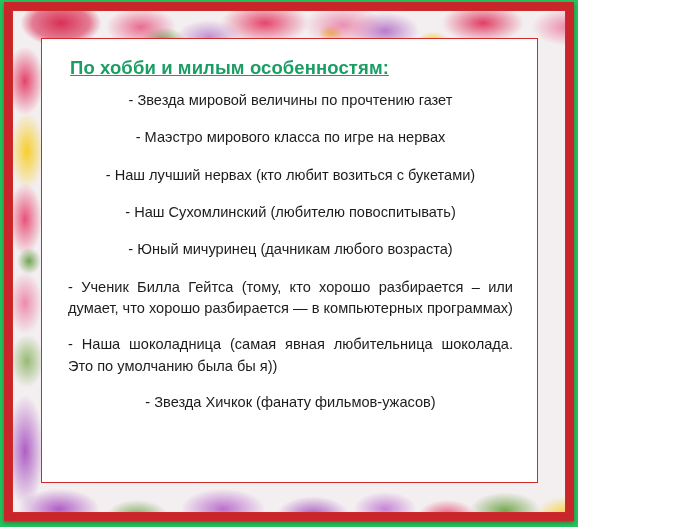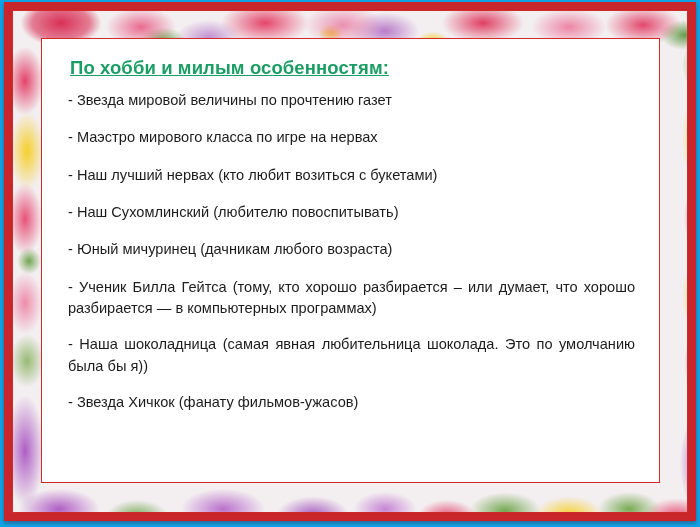--- a/index.html
+++ b/index.html
@@ -7,24 +7,24 @@
     padding: 0;
     background: #ffffff;
   }
   body {
     font-family: "Liberation Sans", sans-serif;
   }
 
   
   .slide {
     position: relative;
-    width: 700px;
+    width: 578px;
     height: 527px;
     box-sizing: border-box;
-    background: #0ea5e9;
+    background: #22c55e;
     overflow: hidden;
   }
 
   
   .frame-outer {
     position: absolute;
     left: 4px;
     top: 2px;
     right: 4px;
     bottom: 6px;
@@ -117,20 +117,21 @@
     margin: 0;
     padding: 0;
   }
 
   .item-list li {
     color: #1c1c1c;
     font-size: 14.6px;
     line-height: 1.46;
     margin: 0 0 16px 0;
     padding: 0 4px 0 6px;
+    text-align: center;
   }
 
   .item-list li.justify {
     text-align: justify;
     text-align-last: left;
     margin-bottom: 15px;
   }
 </style>
 </head>
 <body>

